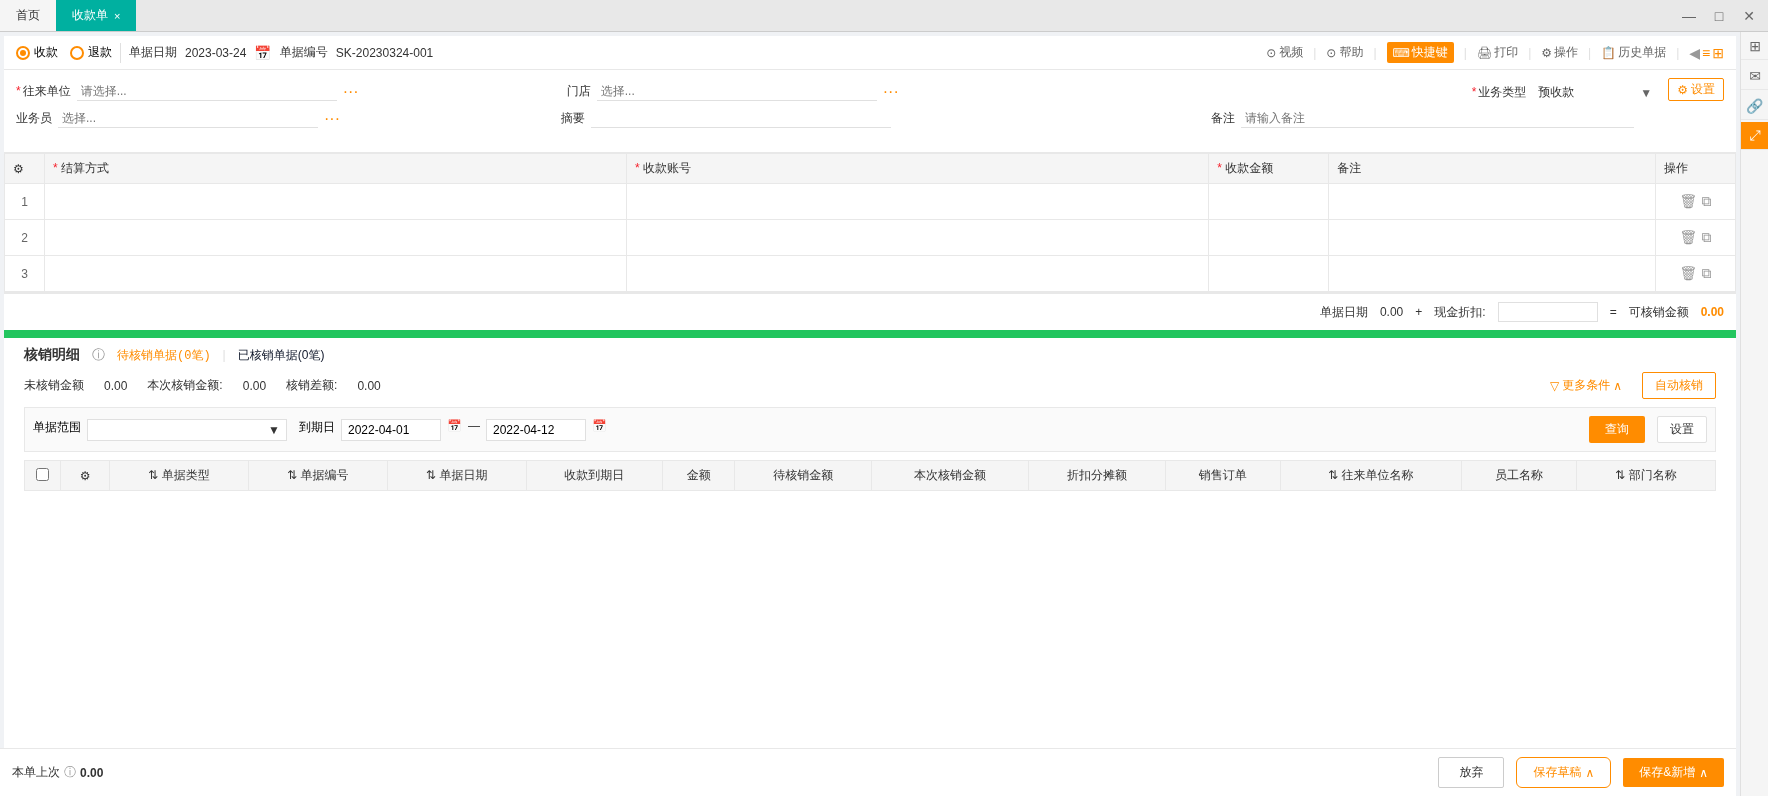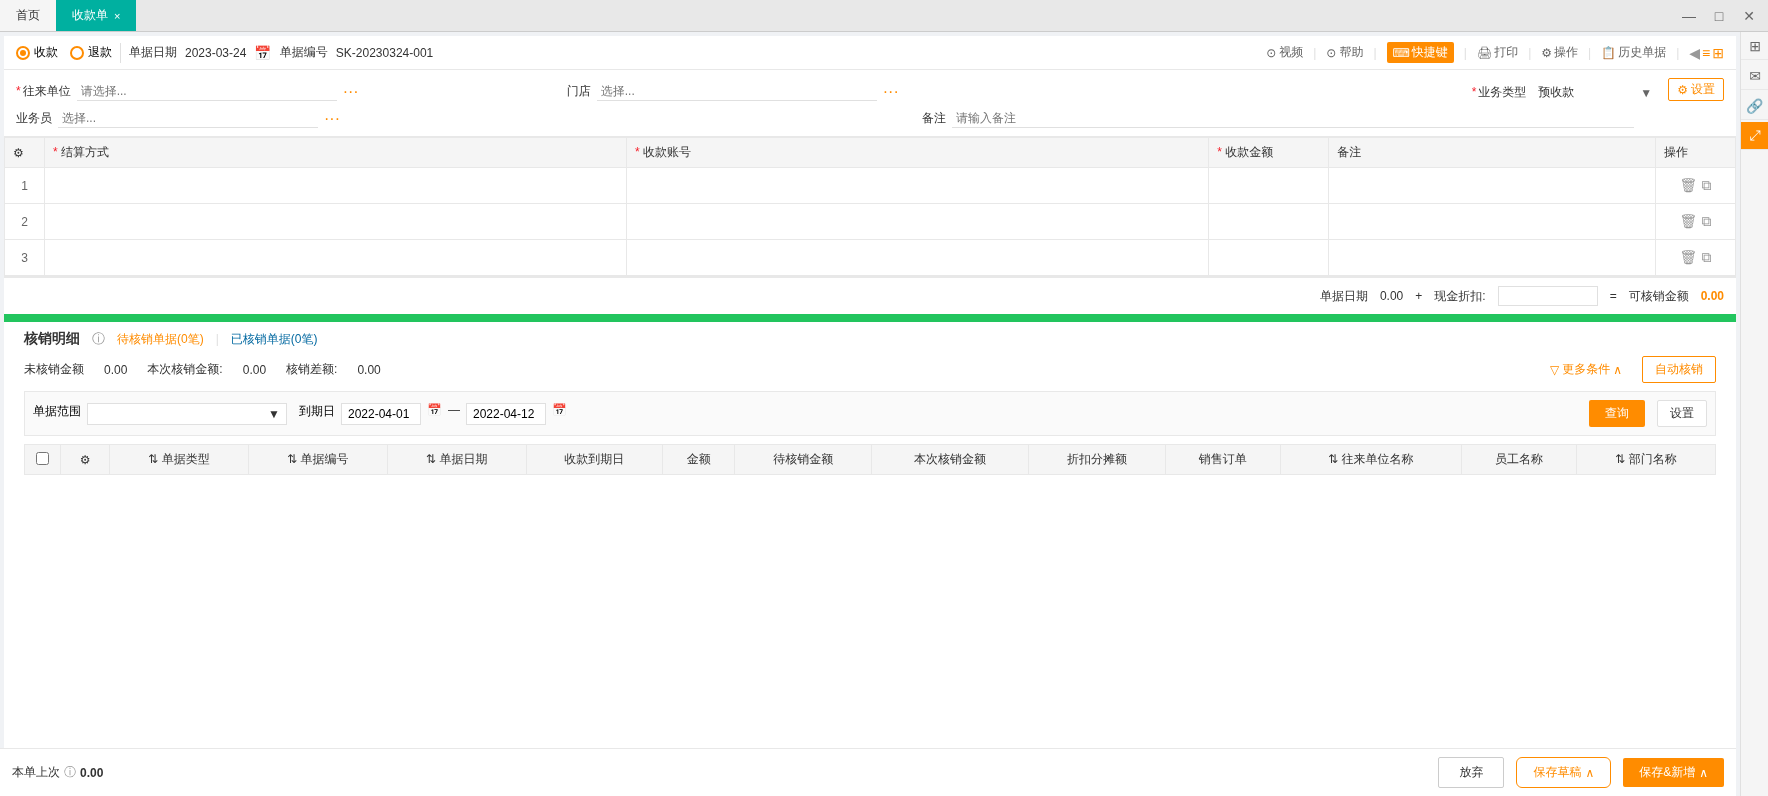--- a/index.html
+++ b/index.html
@@ -148,21 +148,21 @@
       padding: 8px 12px;
       border-bottom: 1px solid #e8e8e8;
       background: #fff;
     }
     .form-row {
       display: flex;
       align-items: flex-end;
       gap: 16px;
       margin-bottom: 8px;
     }
-    .form-row:last-child { margin-bottom: 0; }
+    .form-row:last-child { margin-bottom: 16px; }
     .form-field {
       display: flex;
       align-items: center;
       gap: 6px;
       flex: 1;
     }
     .field-label {
       color: #333;
       white-space: nowrap;
       min-width: fit-content;
@@ -287,20 +287,21 @@
       color: #333;
     }
     .info-icon {
       color: #999;
       cursor: pointer;
       font-size: 13px;
     }
     .tab-link {
       color: #ff8c00;
       cursor: pointer;
+      font-family: Liberation Mono, monospace;
     }
     .verification-stats {
       display: flex;
       align-items: center;
       gap: 20px;
       margin-bottom: 8px;
       color: #333;
     }
     .stat-value { color: #333; }
     .filter-more-btn {
@@ -339,21 +340,21 @@
       color: #333;
       display: flex;
       align-items: center;
       justify-content: space-between;
       cursor: pointer;
       background: #fff;
     }
     .date-input {
       border: 1px solid #e0e0e0;
       padding: 3px 6px;
-      width: 80px;
+      width: 100px;
       outline: none;
     }
     .date-icon {
       color: #999;
       cursor: pointer;
     }
     .date-sep { color: #333; }
     .filter-spacer { flex: 1; }
     .query-btn {
       background: #ff8c00;
@@ -576,20 +577,24 @@
         </div>
       </div>
       <div class="form-row">
 
         <div class="form-field">
           <span class="field-label">业务员</span>
           <input class="field-input" type="text" style="color: rgb(204, 204, 204); max-width: 260px;" placeholder="选择...">
           <span class="field-more">···</span>
         </div>
 
+        <div class="form-field" style="flex:1.2;">
+          <span class="field-label">摘要</span>
+          <input class="field-input" type="text" style="max-width: 300px;">
+        </div>
 
         <div class="form-field" style="flex:0.8; margin-right:90px;">
           <span class="field-label">备注</span>
           <input class="field-input" type="text" style="color: rgb(204, 204, 204);" placeholder="请输入备注">
         </div>
       </div>
     </div>
 
     <div style="overflow-y:auto; max-height:160px; border-bottom:1px solid #e8e8e8;">
       <table class="data-table" style="width:100%;">
@@ -666,21 +671,21 @@
       <span>可核销金额</span>
       <span class="footer-orange">0.00</span>
     </div>
 
     <div class="verification-section">
       <div class="verification-header">
         <span class="section-title">核销明细</span>
         <span class="info-icon">ⓘ</span>
         <span class="tab-link">待核销单据(0笔)</span>
         <span style="color:#e0e0e0;">|</span>
-        <span style="color:#0369a1;">已核销单据(0笔)</span>
+        <span style="color:#0f172a;">已核销单据(0笔)</span>
       </div>
 
       <div class="verification-stats">
         <span>未核销金额</span>
         <span class="stat-value">0.00</span>
         <span>本次核销金额:</span>
         <span class="stat-value">0.00</span>
         <span>核销差额:</span>
         <span class="stat-value">0.00</span>
         <div style="flex:1;"></div>

